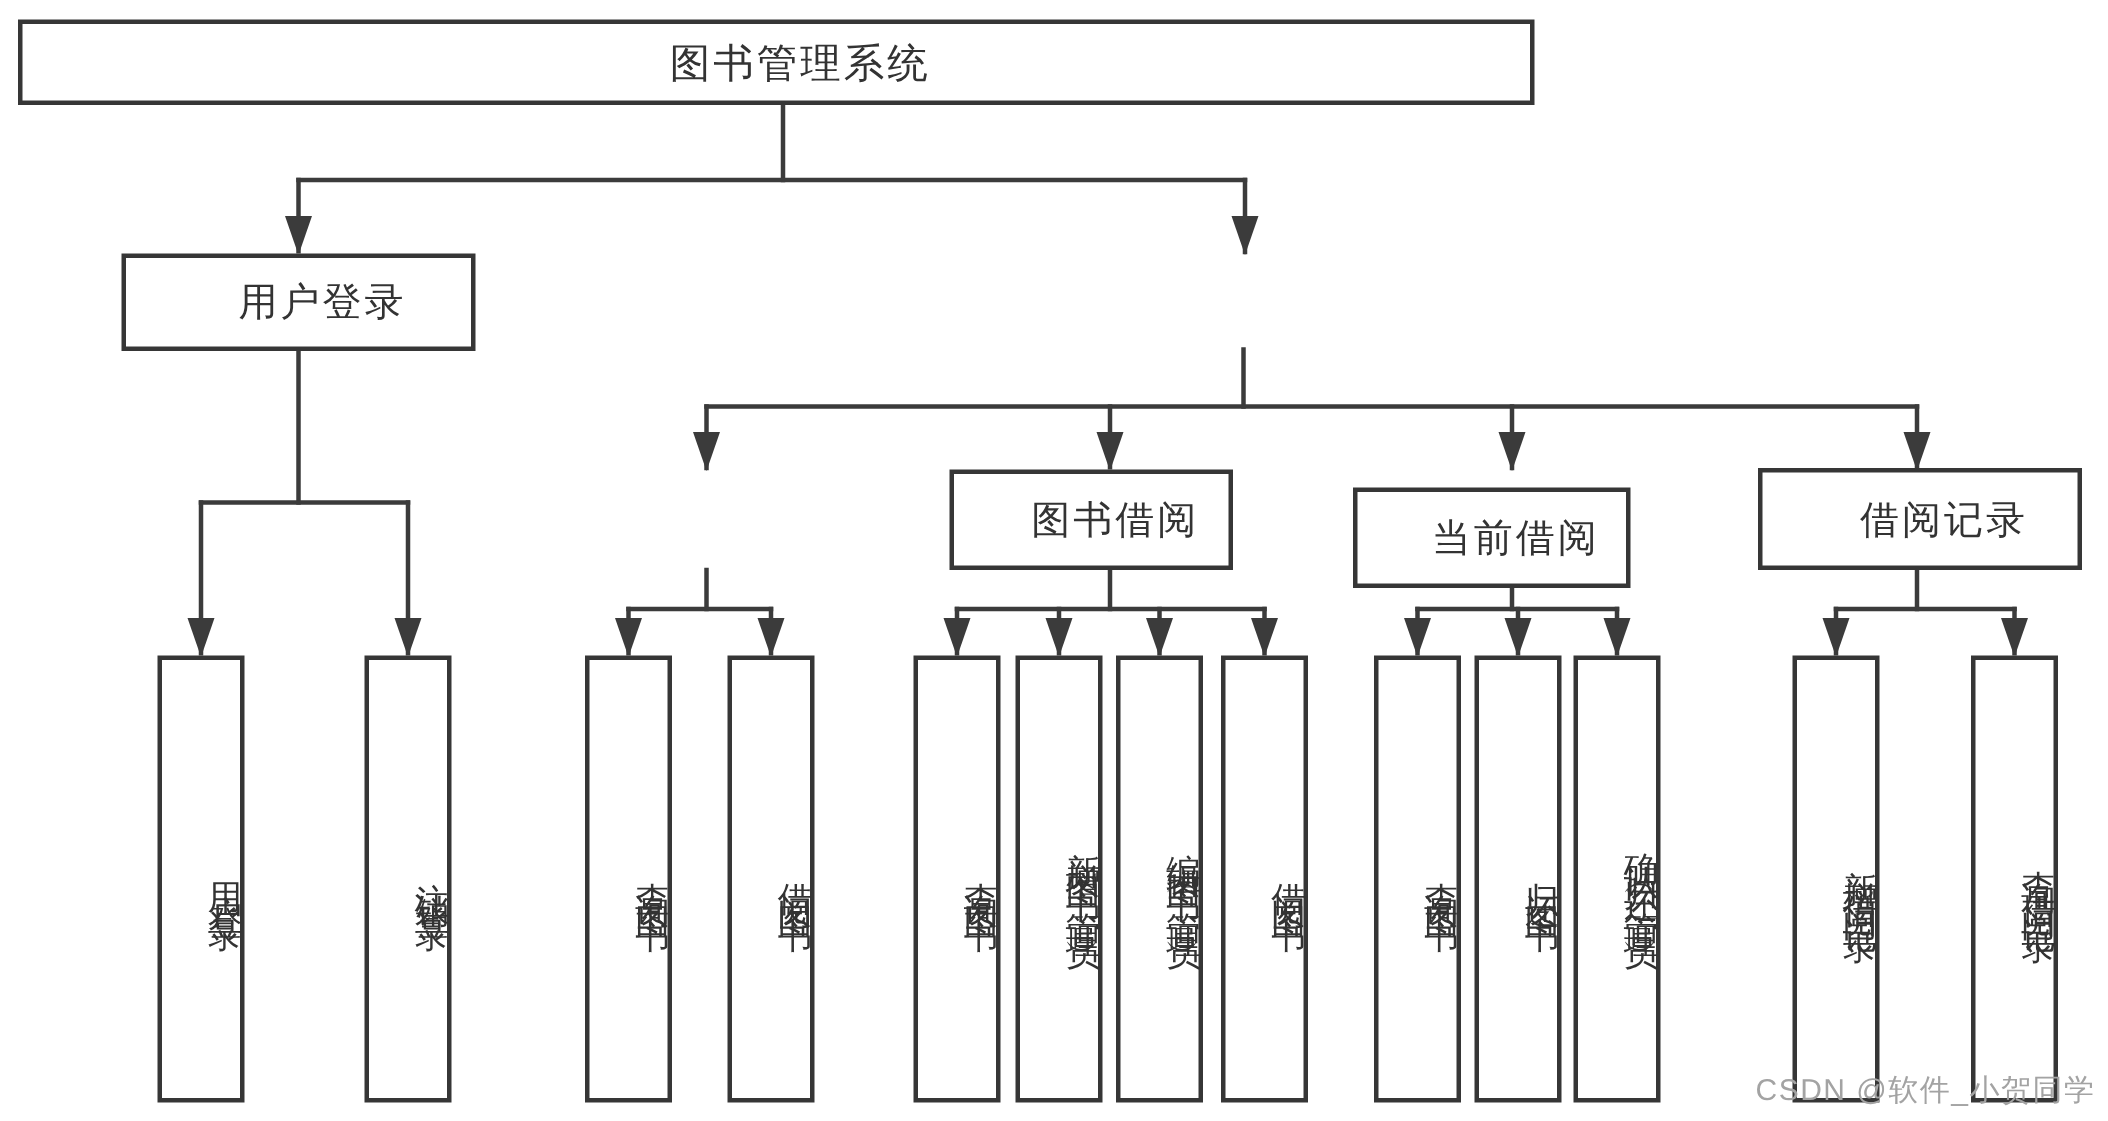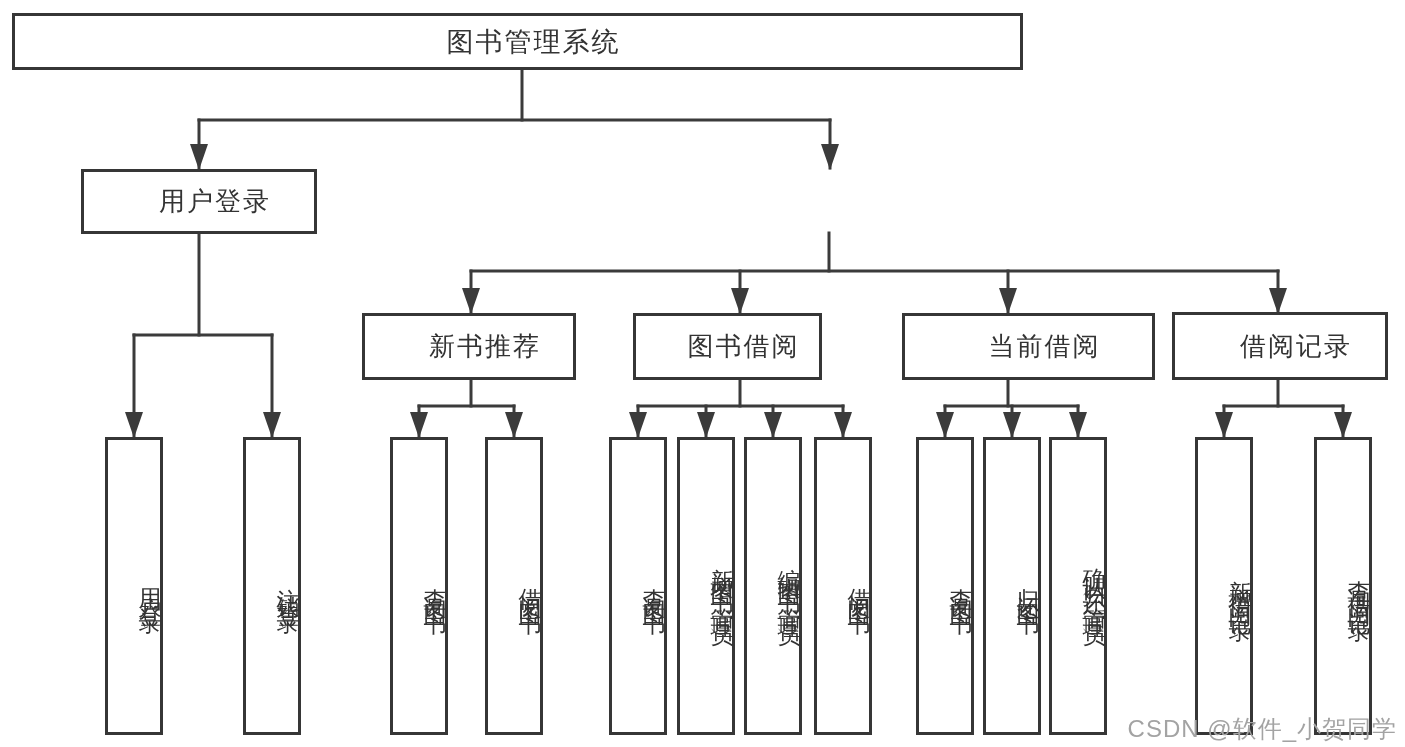--- a/index.html
+++ b/index.html
@@ -37,21 +37,21 @@
     writing-mode: vertical-rl;
     font-size: 23px;
     letter-spacing: 8px;
     line-height: 1;
     white-space: normal;
   }
   .watermark {
     position: absolute;
     top: 713px;
     right: 8px;
-    font-size: 24px;
+    font-size: 20px;
     letter-spacing: 1px;
     color: #a3a3a3;
     white-space: nowrap;
     z-index: 5;
   }
 </style>
 </head>
 <body>
 
 <div class="canvas">
@@ -126,27 +126,24 @@
   </svg>
 
   <div class="node root" style="left:12px; top:13px; width:1011px; height:57px">
     <span class="lbl">图书管理系统</span>
   </div>
 
   <div class="node" style="left:81px; top:169px; width:236px; height:65px">
     <span class="lbl">用户登录</span>
   </div>
 
-  <div class="node" style="left:362px; top:313px; width:214px; height:67px">
-    <span class="lbl">新书推荐</span>
-  </div>
   <div class="node" style="left:633px; top:313px; width:189px; height:67px">
     <span class="lbl">图书借阅</span>
   </div>
-  <div class="node" style="left:902px; top:313px; width:253px; height:67px">
+  <div class="node" style="left:902px; top:325px; width:185px; height:67px">
     <span class="lbl">当前借阅</span>
   </div>
   <div class="node" style="left:1172px; top:312px; width:216px; height:68px">
     <span class="lbl">借阅记录</span>
   </div>
 
   <div class="node leaf" style="left:105px; top:437px; width:58px; height:298px">
     <span class="lbl">用户登录</span>
   </div>
   <div class="node leaf" style="left:243px; top:437px; width:58px; height:298px">

